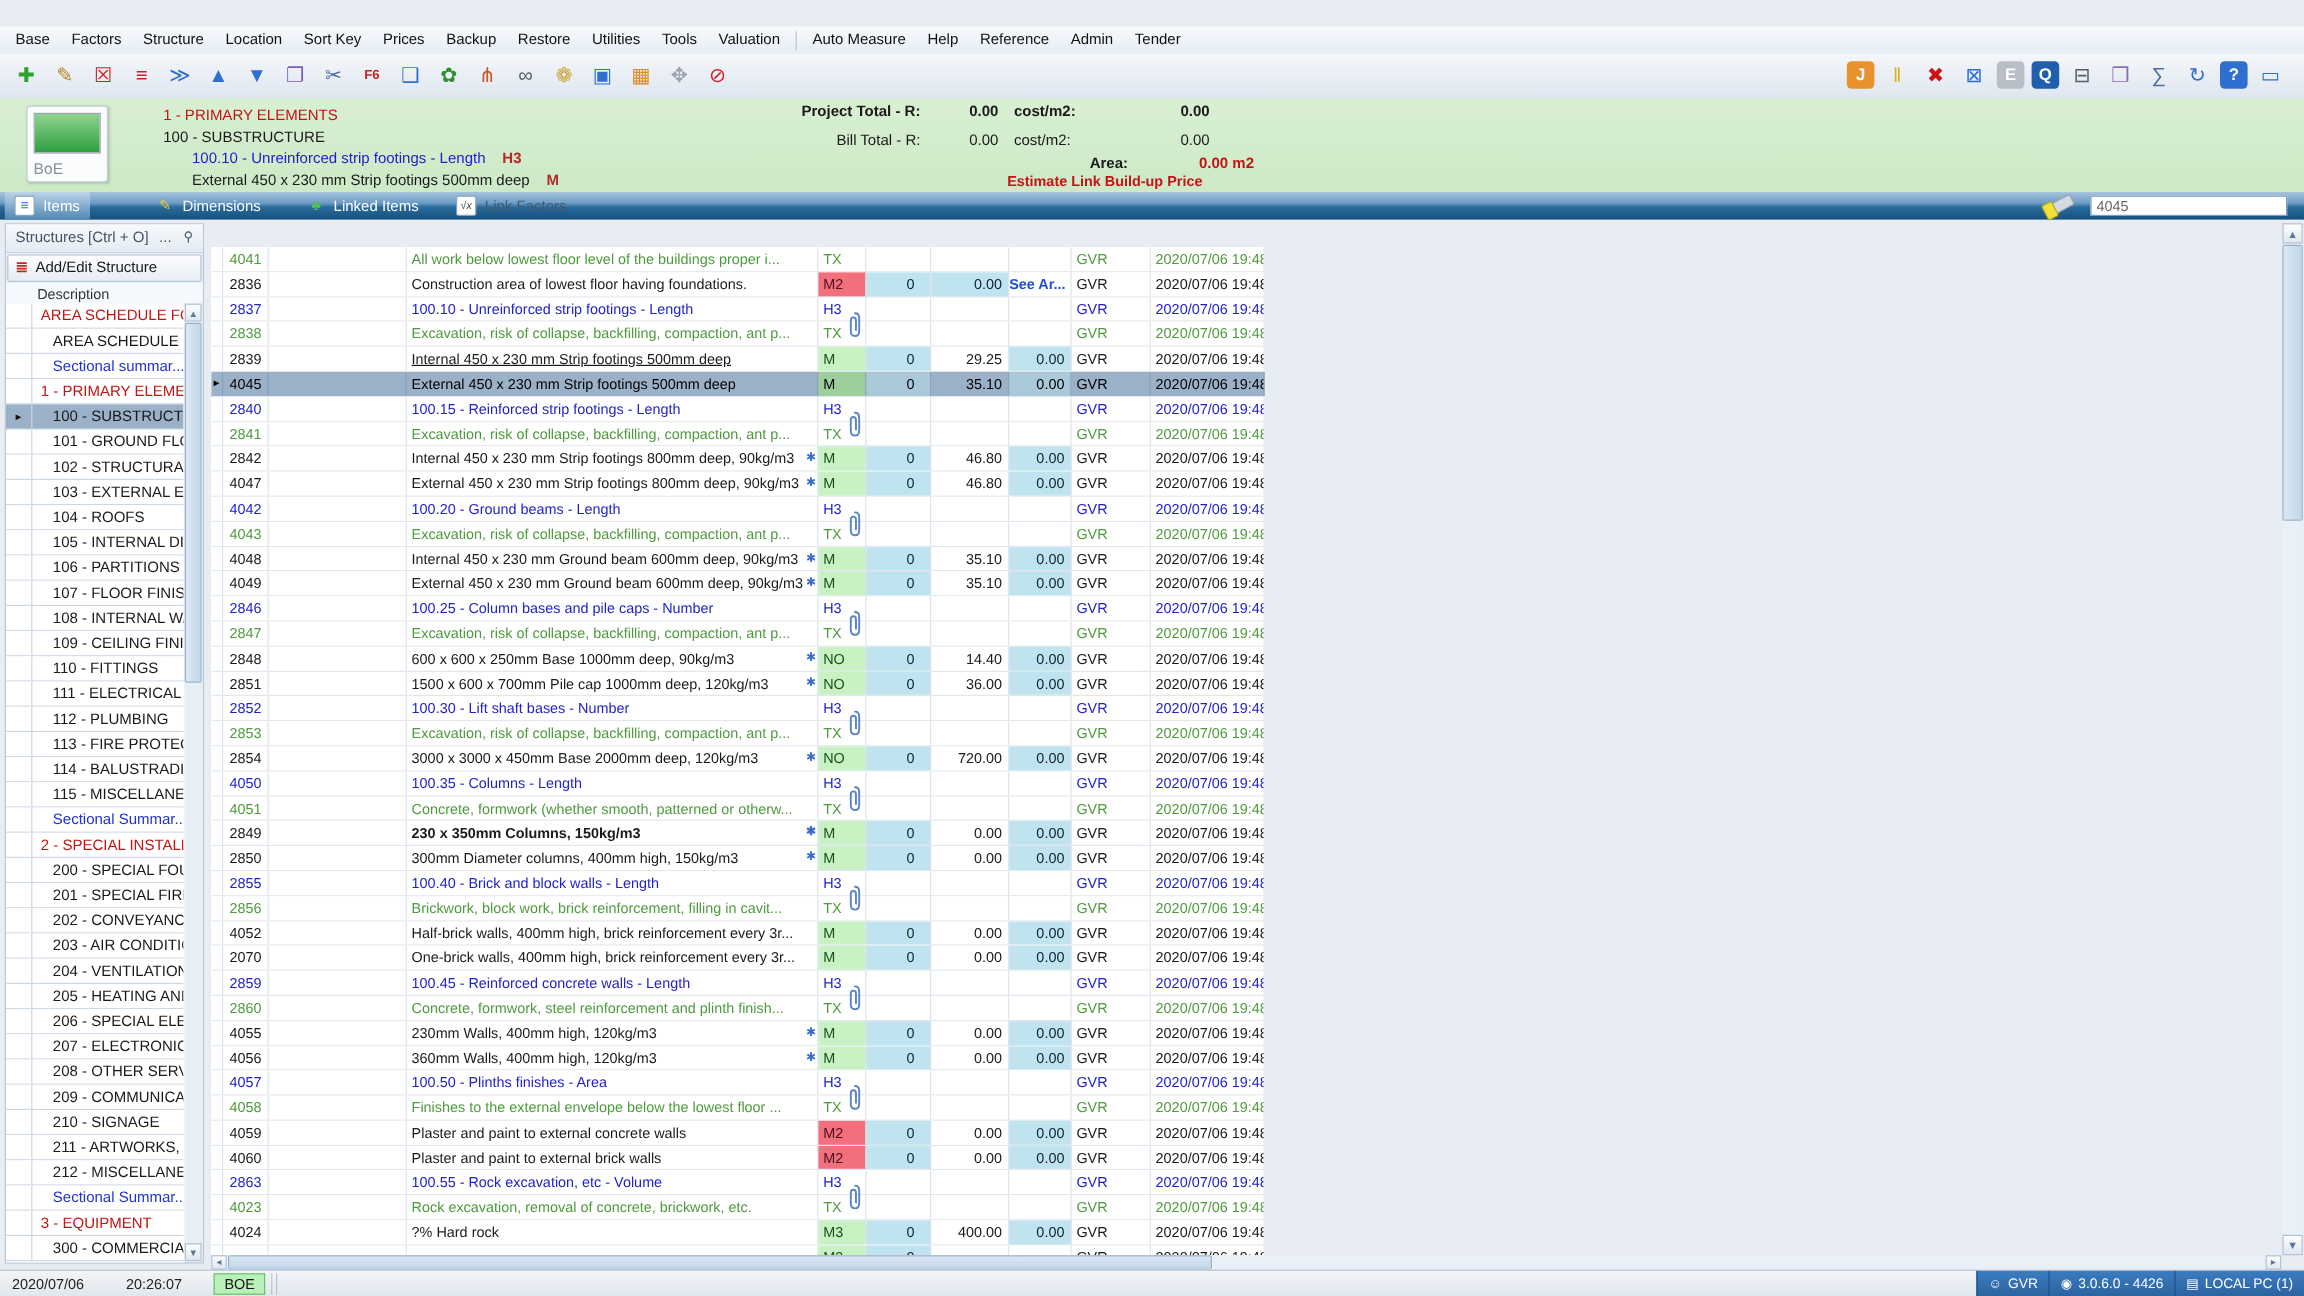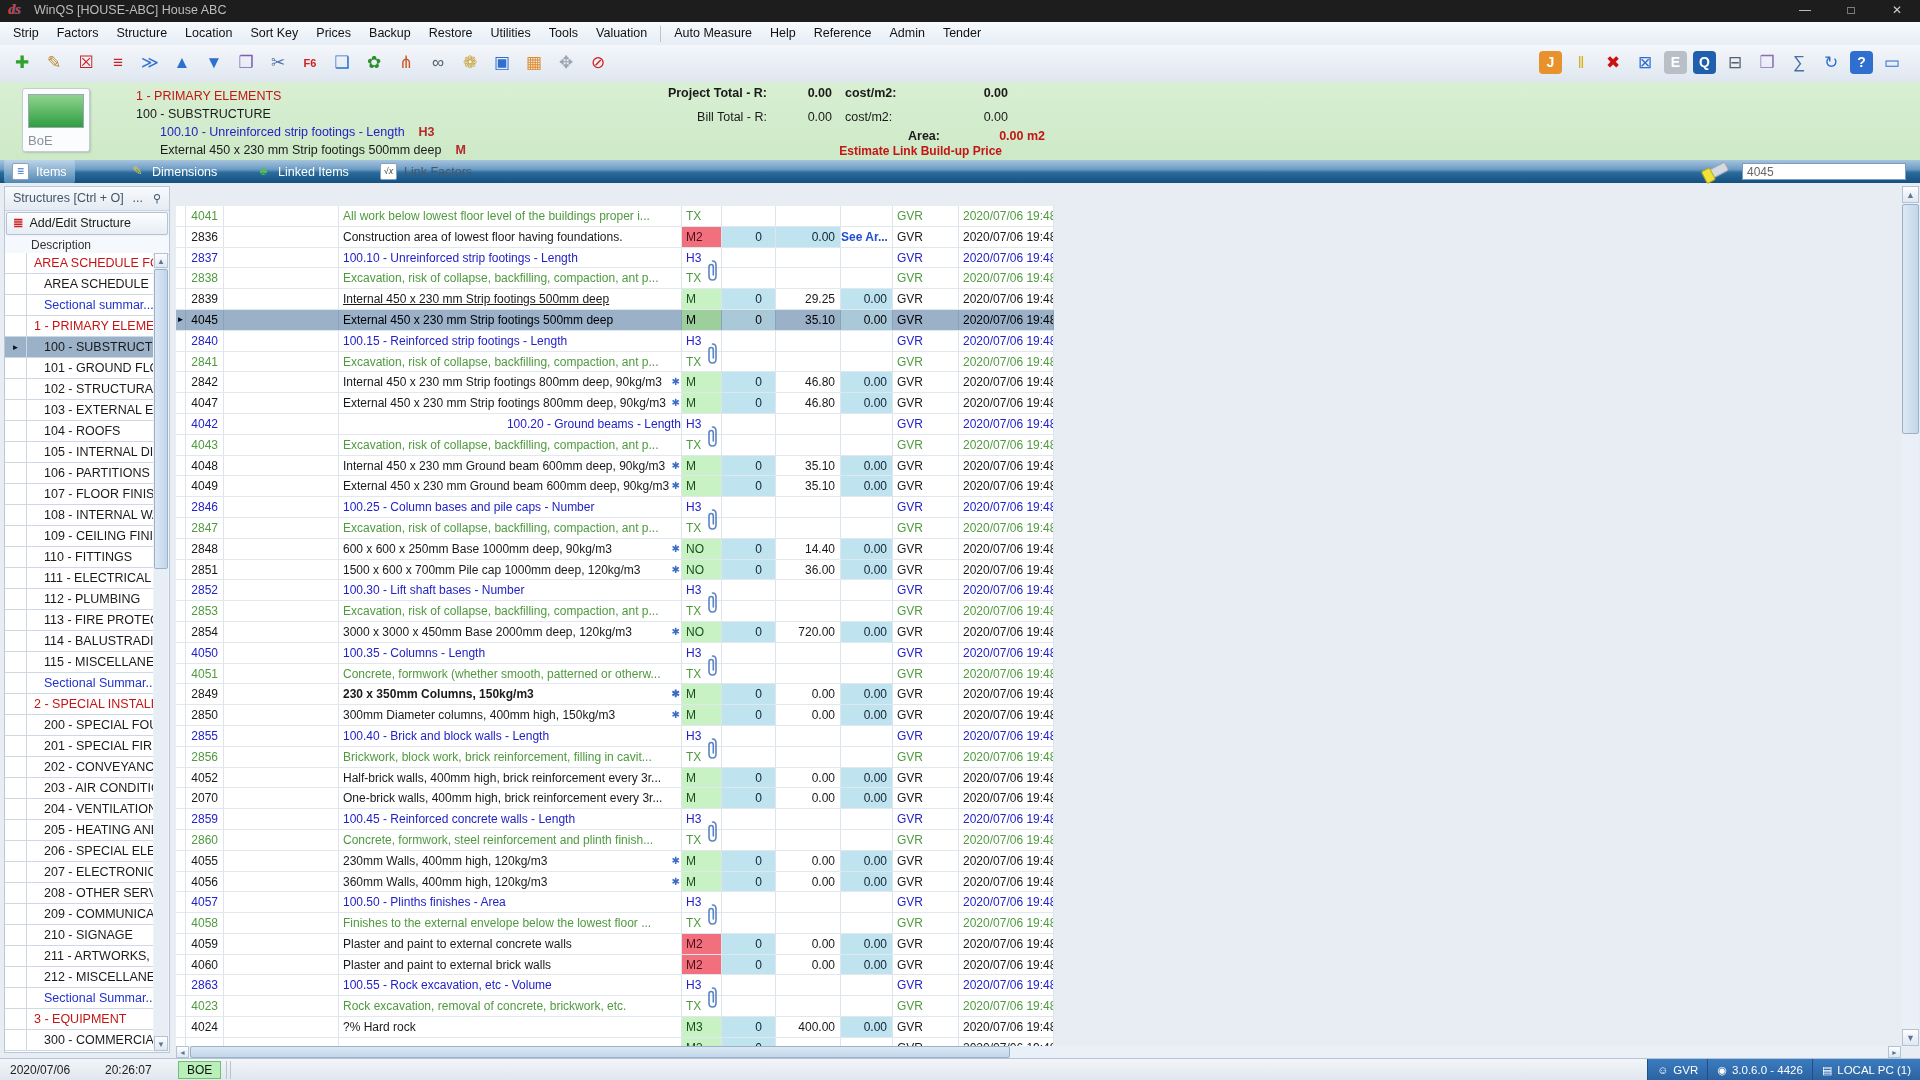--- a/index.html
+++ b/index.html
@@ -115,32 +115,23 @@
   .stsep{position:absolute;top:2px;width:1px;height:18px;background:#b7c4d4;}
   .stblue{position:absolute;right:0;top:0;height:22px;display:flex;background:linear-gradient(var(--status_blue),#2b62a0);color:#fff;font-size:11.5px;}
   .stblue .bseg{display:flex;align-items:center;gap:5px;padding:0 9px;border-left:1px solid #1f4f86;line-height:22px;}
   .bico2{font-size:11px;}
 </style>
 </head>
 <body>
 
 <div id="app">
 
-  <div class="titlebar">
-    <span class="logo">ds</span>
-    <span class="wtitle">WinQS  [HOUSE-ABC] House ABC</span>
-    <span class="winbtns">
-      <span>—</span>
-      <span>□</span>
-      <span>✕</span>
-    </span>
-  </div>
 
   <div class="menubar">
-      <span class="menu-item">Strip</span>
+      <span class="menu-item">Base</span>
       <span class="menu-item">Factors</span>
       <span class="menu-item">Structure</span>
       <span class="menu-item">Location</span>
       <span class="menu-item">Sort Key</span>
       <span class="menu-item">Prices</span>
       <span class="menu-item">Backup</span>
       <span class="menu-item">Restore</span>
       <span class="menu-item">Utilities</span>
       <span class="menu-item">Tools</span>
       <span class="menu-item">Valuation</span>
@@ -530,21 +521,21 @@
         <span class="tcell qtyc bgblue" style="width: 54px;">0</span>
         <span class="tcell num" style="width: 65px;">46.80</span>
         <span class="tcell num bgblue" style="width: 52px;">0.00</span>
         <span class="tcell" style="width: 66px;">GVR</span>
         <span class="tcell" style="width: 95px;">2020/07/06 19:48</span>
       </div>
       <div class="trow r-h3">
         <span class="tcell mark" style="width: 10px;"></span>
         <span class="tcell num" style="width: 38px;">4042</span>
         <span class="tcell" style="width: 115px;"></span>
-        <span class="tcell" style="width: 343px; text-align: right;"><span>100.20 - Ground beams - Length</span></span>
+        <span class="tcell" style="width: 343px;"><span>100.20 - Ground beams - Length</span></span>
         <span class="tcell u-H3" style="width: 40px; overflow: visible; z-index: 4;">H3<svg class="clip" width="11" height="24" viewBox="0 0 11 24">
             <path d="M5.5 2 C8 2 9 3.5 9 6 L9 17 C9 19.5 8 21 5.5 21 C3 21 2 19.5 2 17 L2 8 C2 6.5 3 5.5 4.2 5.5 C5.4 5.5 6.3 6.5 6.3 8 L6.3 16" fill="none" stroke="#5b84c4" stroke-width="1.6" stroke-linecap="round"></path>
           </svg></span>
         <span class="tcell qtyc" style="width: 54px;"></span>
         <span class="tcell num" style="width: 65px;"></span>
         <span class="tcell num" style="width: 52px;"></span>
         <span class="tcell" style="width: 66px;">GVR</span>
         <span class="tcell" style="width: 95px;">2020/07/06 19:48</span>
       </div>
       <div class="trow r-tx">

